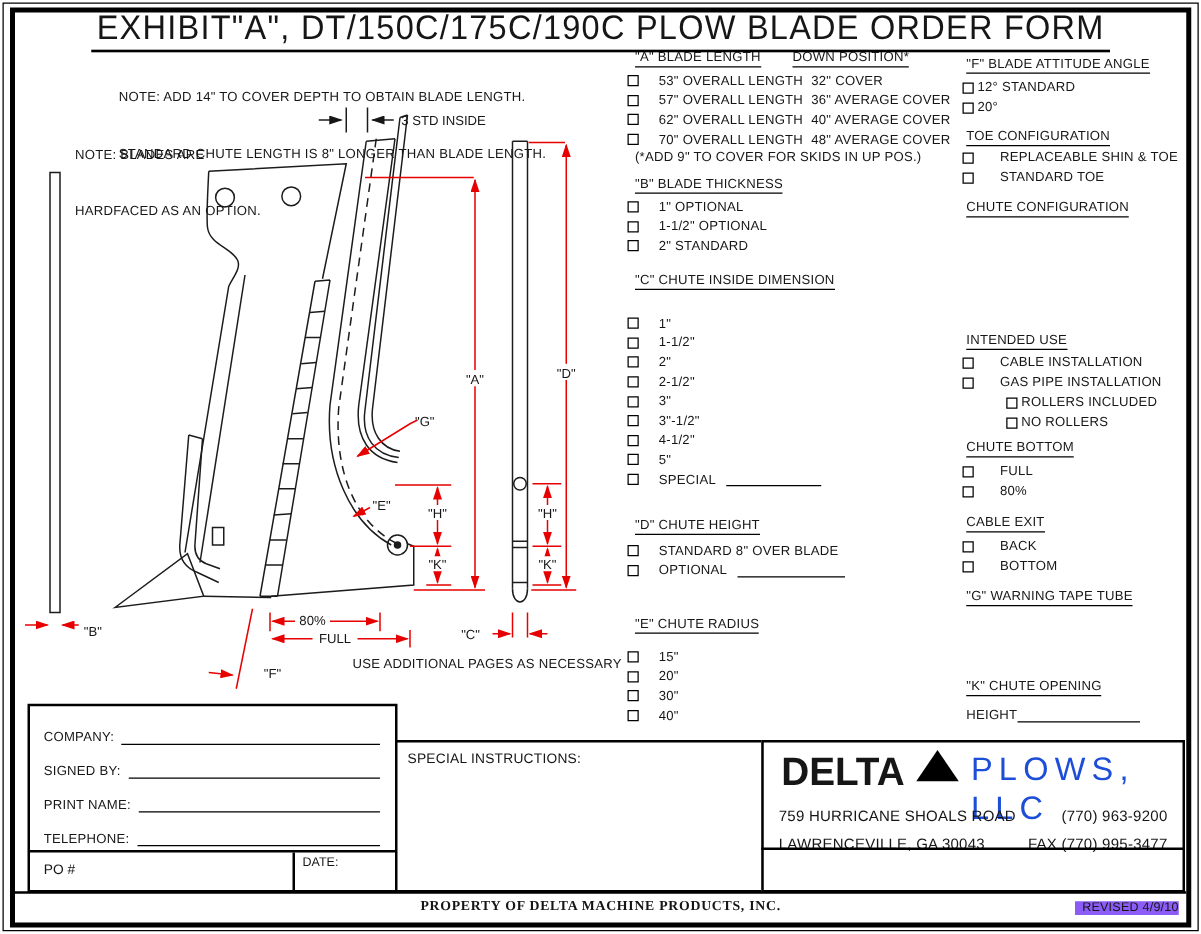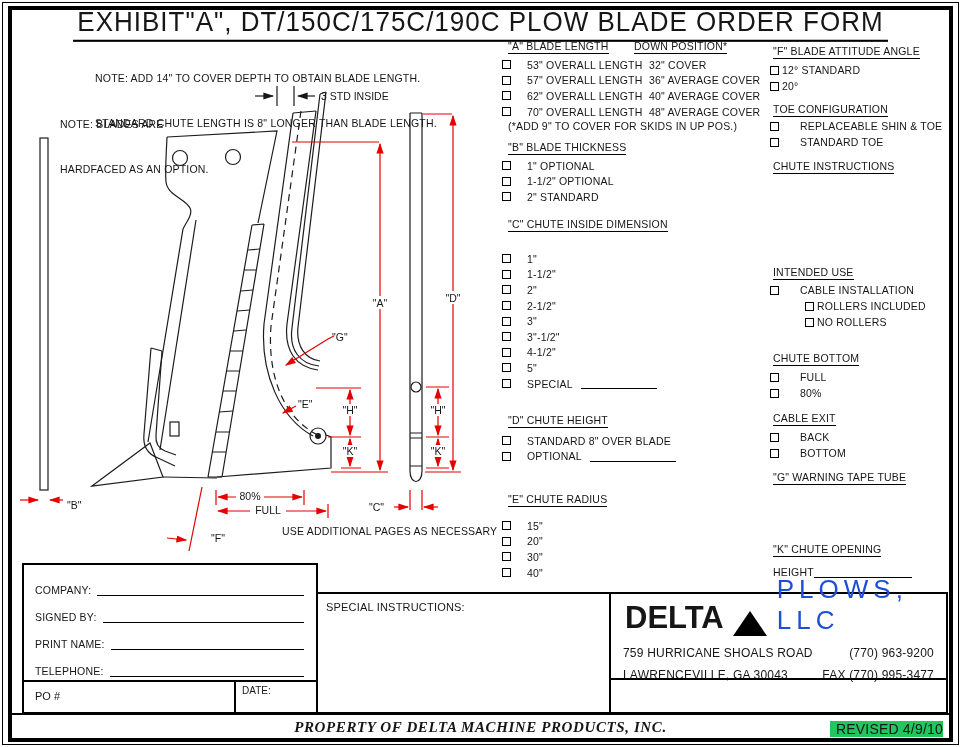--- a/index.html
+++ b/index.html
@@ -37,34 +37,34 @@
   .frow{display:flex;align-items:flex-end;margin:0 12px 0 11px;height:27px}
   .frow .flabel{font-size:10.5px;letter-spacing:.2px;margin-right:6px}
   .fill{flex:1;border-bottom:1.4px solid #000}
   .po-row{position:absolute;left:0;right:0;bottom:0;height:30px;border-top:2px solid #000}
   .po-lbl{position:absolute;left:11px;top:8px;font-size:11px}
   .date-cell{position:absolute;left:210px;top:0;bottom:0;border-left:2px solid #000}
   .date-lbl{position:absolute;left:6px;top:3px;font-size:10px}
 
   .si-lbl{position:absolute;left:8px;top:7px;font-size:11px;letter-spacing:.2px}
 
-  .logo-row{display:flex;align-items:flex-end;padding:6px 0 0 14px;height:36px}
+  .logo-row{display:flex;align-items:flex-start;padding:6px 0 0 14px;height:36px}
   .logo-delta{font-size:31px;font-weight:900;letter-spacing:0;transform:scaleY(1.02)}
   .logo-tri{width:0;height:0;border-left:17px solid transparent;border-right:17px solid transparent;
             border-bottom:25px solid #000;margin:0 10px 0 9px}
   .logo-plows{font-size:26px;color:#1d4ed8;letter-spacing:5px}
   .addr{display:flex;justify-content:space-between;padding:0 12px;font-size:12px;
         letter-spacing:.2px;height:22px;align-items:flex-end}
   .delta-divider{position:absolute;left:-2px;right:-2px;top:84px;border-top:2px solid #000}
 
   .footer-band{position:absolute;left:12px;right:12px;top:713px;height:24px;border-top:2.5px solid #000}
   .footer-prop{position:absolute;left:0;right:0;top:4px;text-align:center;
-               font-family:"Liberation Serif",serif;font-style:italic;font-weight:bold;
-               font-size:15px;letter-spacing:.6px}
-  .footer-rev{position:absolute;right:6px;top:6px;font-size:14px;letter-spacing:.2px;background:#22c55e;padding-left:6px}
+               font-family:"Liberation Serif",serif;font-weight:bold;
+               font-size:11px;letter-spacing:.6px}
+  .footer-rev{position:absolute;right:6px;top:6px;font-size:10px;letter-spacing:.2px;background:#8b5cf6;padding-left:6px}
 
   svg text{font-family:"Liberation Sans",sans-serif;font-size:10.5px;fill:#161616}
 </style>
 </head>
 <body>
 
 <div class="frame-outer"></div>
 <div class="frame"></div>
 
 <div class="title">
@@ -344,29 +344,33 @@
         <span class="lbl r-lbl">REPLACEABLE SHIN &amp; TOE</span>
       </div>
     <div class="row rrow">
         <span class="cb r-cb"></span>
         <span class="lbl r-lbl">STANDARD TOE</span>
       </div>
   </div>
 </div>
 
 <div class="sec" style="left:762px;top:160px;width:190px">
-  <div class="hdr"><span class="u" style="margin-left:11px">CHUTE INSTRUCTIONS</span></div>
+  <div class="hdr"><span class="u" style="margin-left:11px">CHUTE CONFIGURATION</span></div>
 </div>
 
 <div class="sec" style="left:762px;top:266px;width:200px">
   <div class="hdr"><span class="u" style="margin-left:11px">INTENDED USE</span></div>
   <div style="margin-top:3px">
     <div class="row rrow">
         <span class="cb r-cb"></span>
         <span class="lbl r-lbl">CABLE INSTALLATION</span>
+      </div>
+    <div class="row rrow">
+        <span class="cb r-cb"></span>
+        <span class="lbl r-lbl">GAS PIPE INSTALLATION</span>
       </div>
     <div class="row rrow">
         <span class="cb ind-cb"></span>
         <span class="lbl rf-lbl">ROLLERS INCLUDED</span>
       </div>
     <div class="row rrow">
         <span class="cb ind-cb"></span>
         <span class="lbl rf-lbl">NO ROLLERS</span>
       </div>
   </div>

